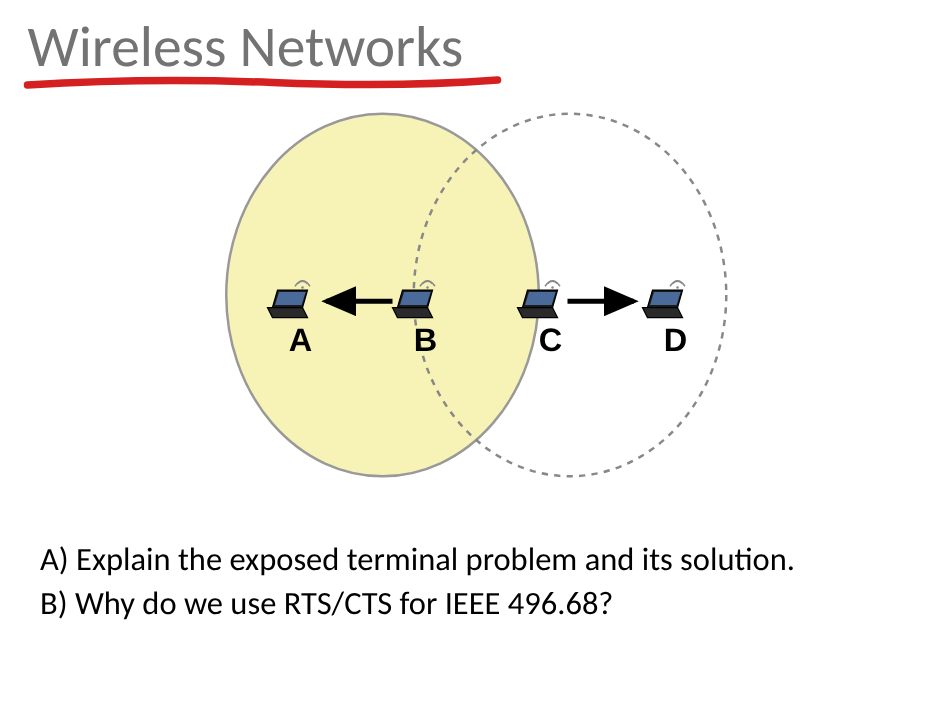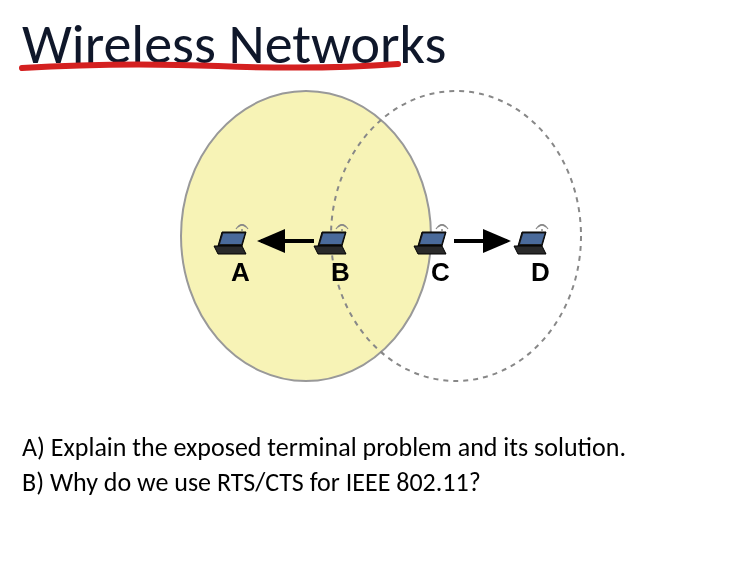--- a/index.html
+++ b/index.html
@@ -8,40 +8,40 @@
     height: 563px;
     background: #fff;
     font-family: "Gill Sans", "Gill Sans MT", Calibri, sans-serif;
     position: relative;
     overflow: hidden;
   }
   .title {
     position: absolute;
     top: 10px;
     left: 22px;
-    font-size: 56px;
-    color: #0f172a;
+    font-size: 46px;
+    color: #737373;
     font-weight: 400;
   }
   .underline {
     position: absolute;
     top: 58px;
     left: 18px;
   }
   .diagram {
     position: absolute;
     top: 86px;
     left: 176px;
     width: 430px;
     height: 300px;
   }
   .questions {
     position: absolute;
     top: 430px;
-    left: 22px;
+    left: 32px;
     right: 22px;
     font-size: 26px;
     color: #000;
     line-height: 1.35;
   }
   .q { white-space: nowrap; }
 </style>
 </head>
 <body>
 
@@ -89,14 +89,14 @@
   <line x1="278" y1="155" x2="331" y2="155" stroke="#000" stroke-width="4" marker-end="url(#arrowhead)"></line>
 
   <text x="55" y="195" font-size="26" font-weight="bold" font-family="Arial">A</text>
   <text x="155" y="195" font-size="26" font-weight="bold" font-family="Arial">B</text>
   <text x="255" y="195" font-size="26" font-weight="bold" font-family="Arial">C</text>
   <text x="355" y="195" font-size="26" font-weight="bold" font-family="Arial">D</text>
 </svg>
 
 <div class="questions">
   <div class="q">A) Explain the exposed terminal problem and its solution.</div>
-  <div class="q">B) Why do we use RTS/CTS for IEEE 802.11?</div>
+  <div class="q">B) Why do we use RTS/CTS for IEEE 496.68?</div>
 </div>
 
 </body></html>

